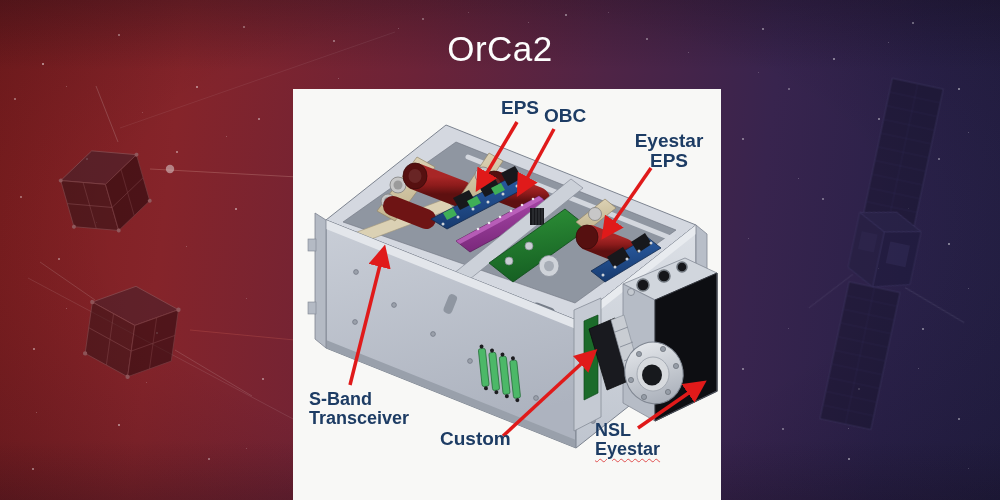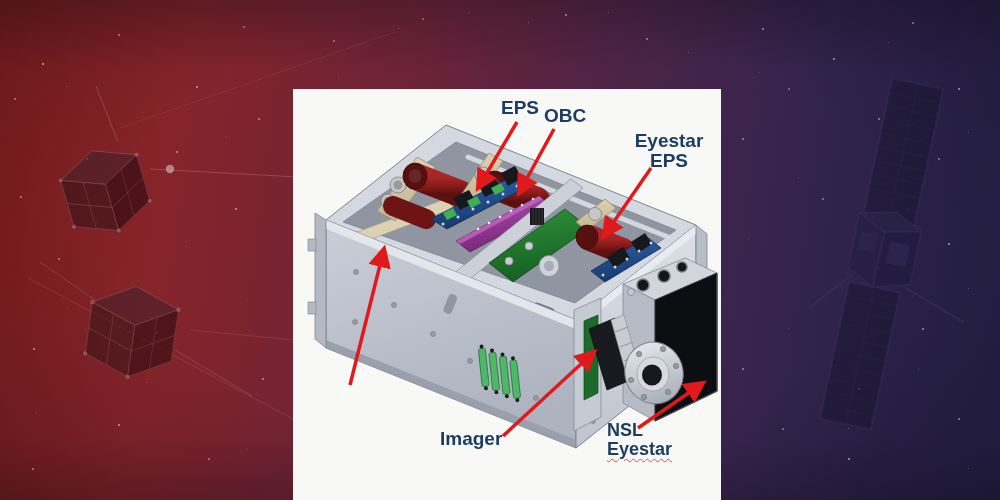--- a/index.html
+++ b/index.html
@@ -125,20 +125,21 @@
       <polygon points="-30,-34 6,-42 34,-28 -2,-20" fill="#242043" stroke="#45406e" stroke-width="0.7"></polygon>
       <polygon points="-2,-20 34,-28 34,26 -2,36" fill="#1b1737" stroke="#3c3866" stroke-width="0.7"></polygon>
       <polygon points="-30,-34 -2,-20 -2,36 -30,22" fill="#211d3e" stroke="#3c3866" stroke-width="0.7"></polygon>
       <rect x="6" y="-12" width="20" height="22" fill="#2e2a52" opacity="0.8"></rect>
       <rect x="-24" y="-16" width="16" height="18" fill="#2e2a52" opacity="0.6"></rect>
       <line x1="30" y1="30" x2="95" y2="52" stroke="rgba(160,160,190,0.35)" stroke-width="0.8"></line>
       <line x1="-24" y1="28" x2="-60" y2="70" stroke="rgba(160,160,190,0.3)" stroke-width="0.8"></line>
     </g>
   </svg>
 
+  <h1 class="title">OrCa2</h1>
 
   <div class="card">
     <svg class="cad" width="428" height="372" viewBox="0 0 428 372">
       <defs>
         <linearGradient id="gFaceL" x1="0" y1="0" x2="0.3" y2="1">
           <stop offset="0" stop-color="#c9ced7"></stop>
             <stop offset="1" stop-color="#adb3bf"></stop>
         </linearGradient>
         <linearGradient id="gFaceR" x1="0" y1="0" x2="0" y2="1">
           <stop offset="0" stop-color="#dce0e6"></stop>
@@ -344,19 +345,23 @@
         <line x1="345" y1="339" x2="410" y2="294" marker-end="url(#ah)"></line>
       </g>
     </svg>
 
     <div class="lbl" style="left:208px;top:9px;">EPS</div>
     <div class="lbl" style="left:251px;top:17px;">OBC</div>
     <div class="lbl center" style="left:330px;top:42px;width:92px;">
       <div>Eyestar</div>
       <div>EPS</div>
     </div>
-    <div class="lbl" style="left:147px;top:340px;">Imager</div>
-    <div class="lbl small" style="left:302px;top:332px;margin-left:12px;">
+    <div class="lbl small" style="left:16px;top:301px;">
+      <div>S-Band</div>
+      <div>Transceiver</div>
+    </div>
+    <div class="lbl" style="left:147px;top:340px;">Custom</div>
+    <div class="lbl small" style="left:302px;top:332px;">
       <div>NSL</div>
       <div class="wavy">Eyestar</div>
     </div>
   </div>
 </div>
 
 </body></html>

